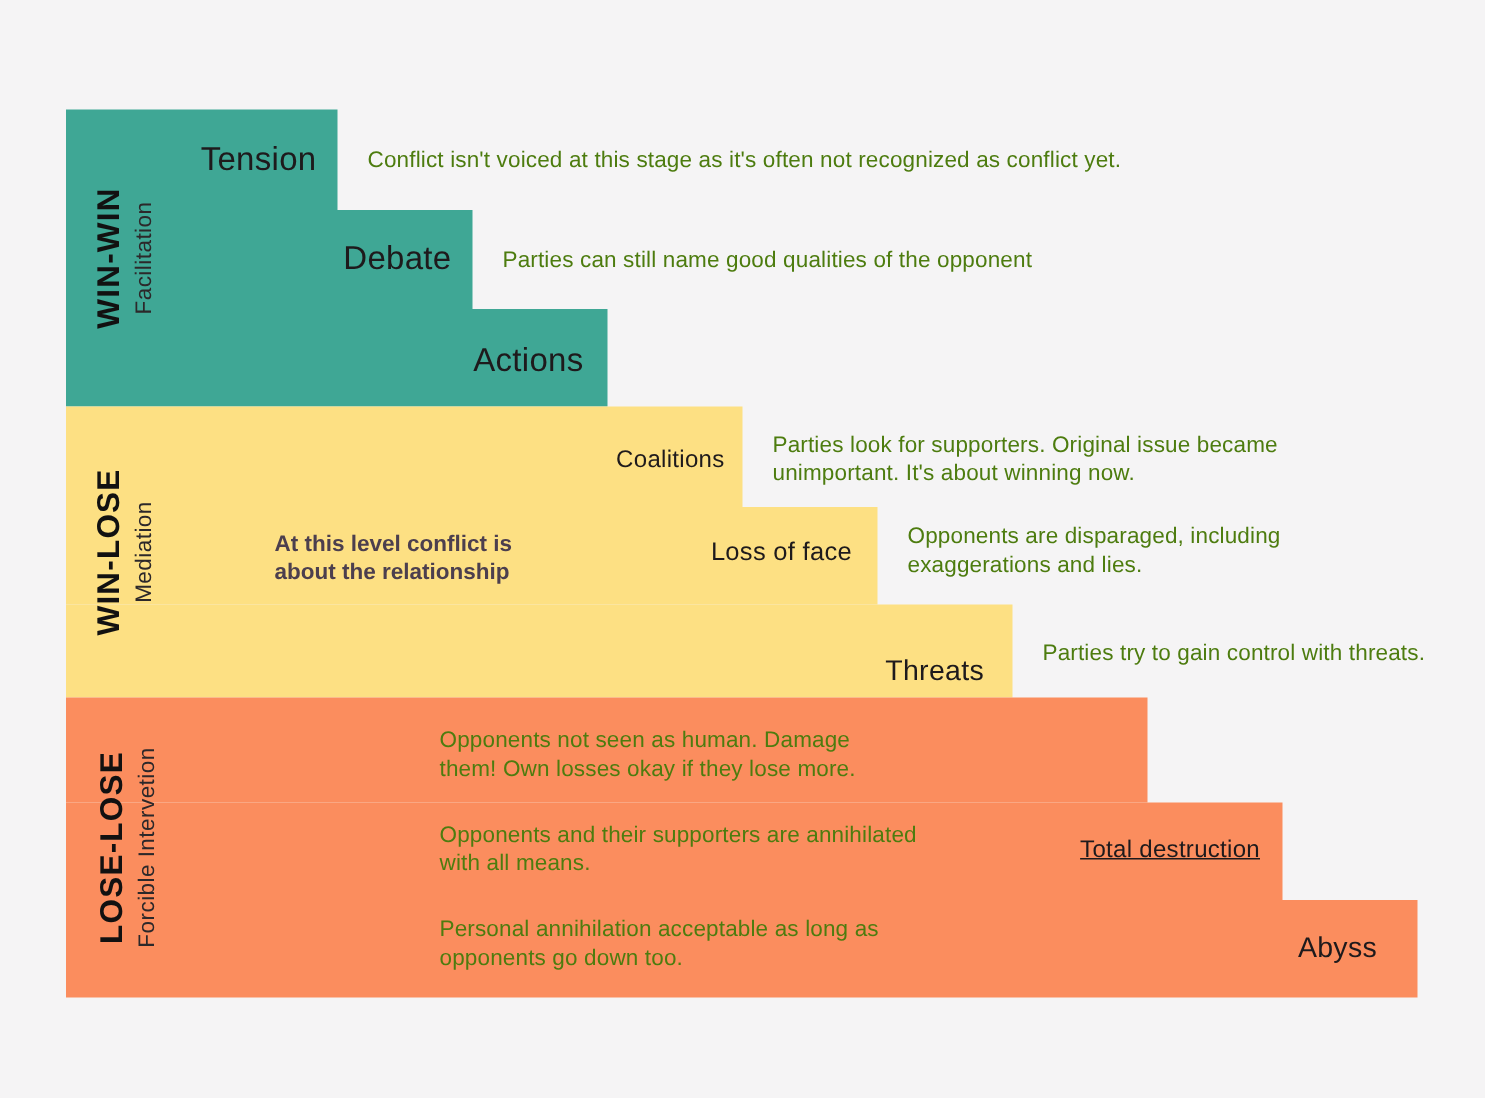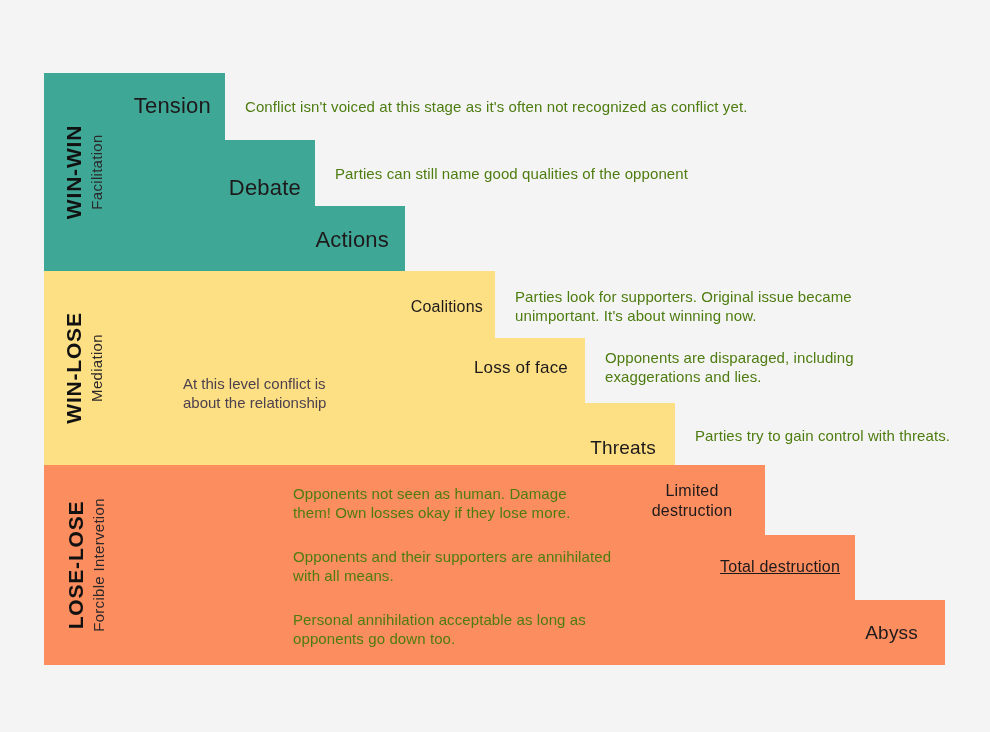--- a/index.html
+++ b/index.html
@@ -100,37 +100,36 @@
   <div class="side-label" style="left:83px; top:368px;">
     <span class="main">WIN-LOSE</span>
     <span class="sub">Mediation</span>
   </div>
   <div class="side-label" style="left:85px; top:565px;">
     <span class="main">LOSE-LOSE</span>
     <span class="sub">Forcible Intervetion</span>
   </div>
 
   <div class="stage-label lbl-lg" style="right:779px; top:106px;">Tension</div>
-  <div class="stage-label lbl-lg" style="right:689px; top:188px;">Debate</div>
+  <div class="stage-label lbl-lg" style="right:689px; top:172px;">Debate</div>
   <div class="stage-label lbl-lg" style="right:601px; top:240px;">Actions</div>
 
   <div class="stage-label lbl-sm" style="right:507px; top:307px;">Coalitions</div>
   <div class="stage-label lbl-md" style="right:422px; top:368px;">Loss of face</div>
   <div class="stage-label" style="right:334px; top:436px; font-size:19px;margin-top:12px;">Threats</div>
 
-  <div class="stage-label lbl-sm center" style="right:243px; top:501px; white-space:normal; width:110px; line-height:20px;">Limited destruction</div>
   <div class="stage-label lbl-sm" style="right:150px; top:567px;text-decoration:underline;">Total destruction</div>
   <div class="stage-label" style="right:72px; top:633px; font-size:19px;">Abyss</div>
 
   <div class="desc" style="left:245px; top:97px;  width:580px;">Conflict isn't voiced at this stage as it's often not recognized as conflict yet.</div>
   <div class="desc" style="left:335px; top:164px; width:560px;">Parties can still name good qualities of the opponent</div>
 
   <div class="desc" style="left:515px; top:287px; width:365px;">Parties look for supporters. Original issue became unimportant. It's about winning now.</div>
   <div class="desc" style="left:605px; top:348px; width:272px;">Opponents are disparaged, including exaggerations and lies.</div>
   <div class="desc" style="left:695px; top:426px; width:280px;">Parties try to gain control with threats.</div>
 
   <div class="desc" style="left:293px; top:484px; width:315px;">Opponents not seen as human. Damage them! Own losses okay if they lose more.</div>
   <div class="desc" style="left:293px; top:547px; width:348px;">Opponents and their supporters are annihilated with all means.</div>
   <div class="desc" style="left:293px; top:610px; width:322px;">Personal annihilation acceptable as long as opponents go down too.</div>
 
-  <div class="note" style="left:183px; top:374px; width:170px;">At this level conflict is about the relationship</div>
+  <div class="note" style="left:183px; top:353px; width:170px;font-weight:bold;">At this level conflict is about the relationship</div>
 
 </div>
 
 </body></html>

